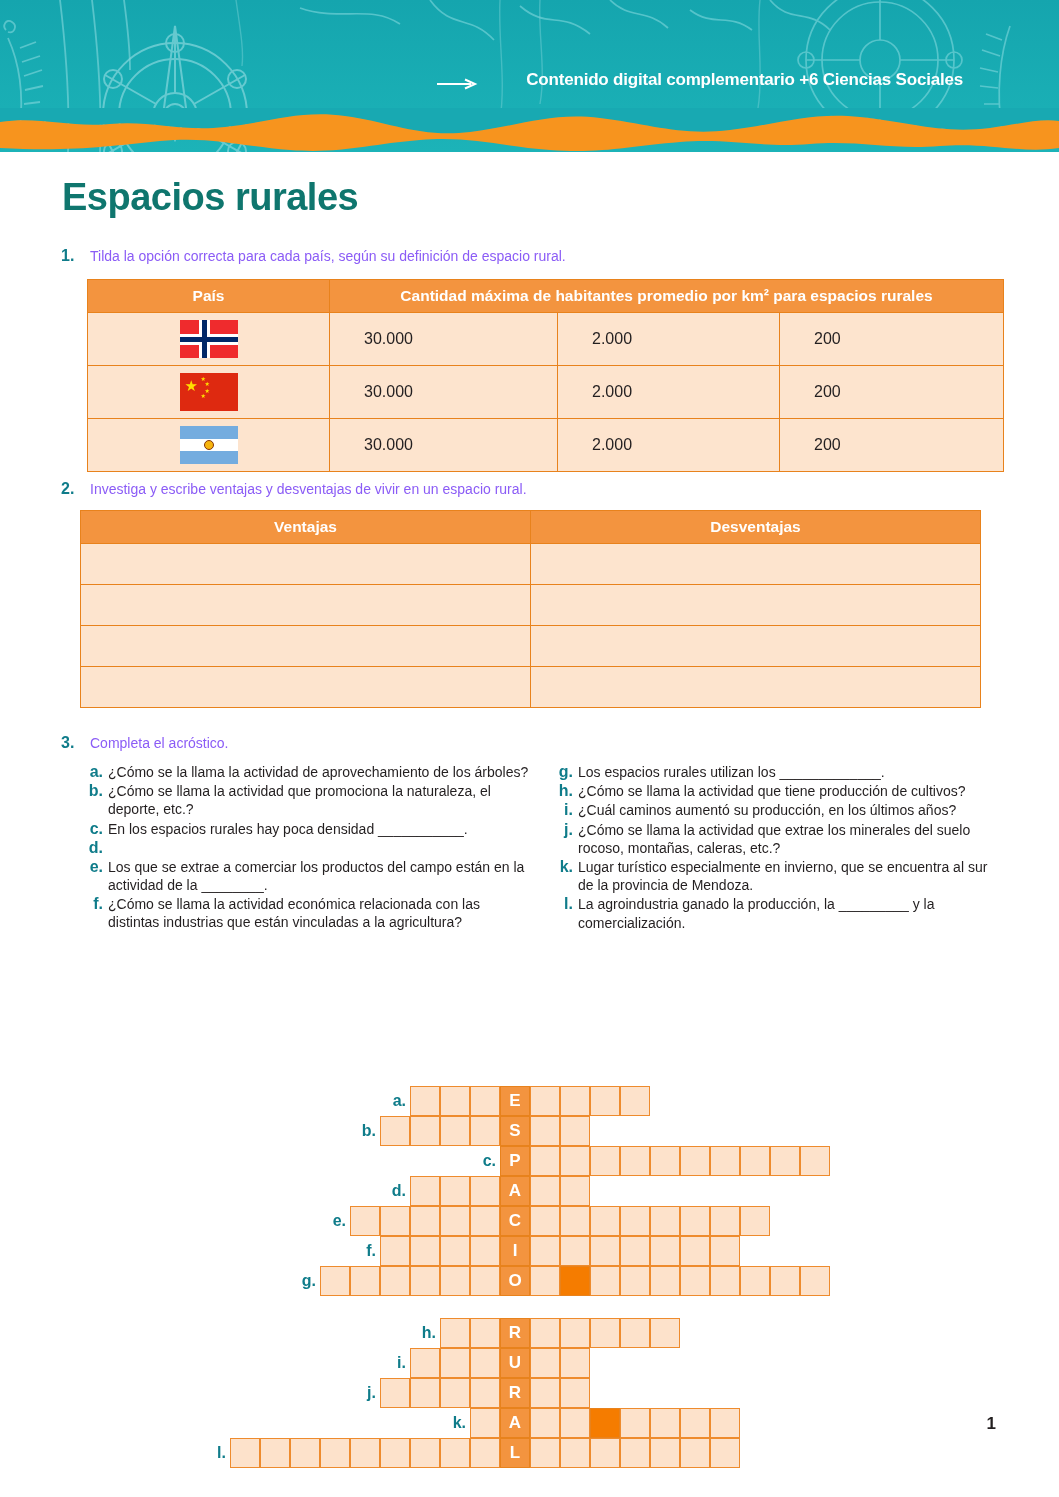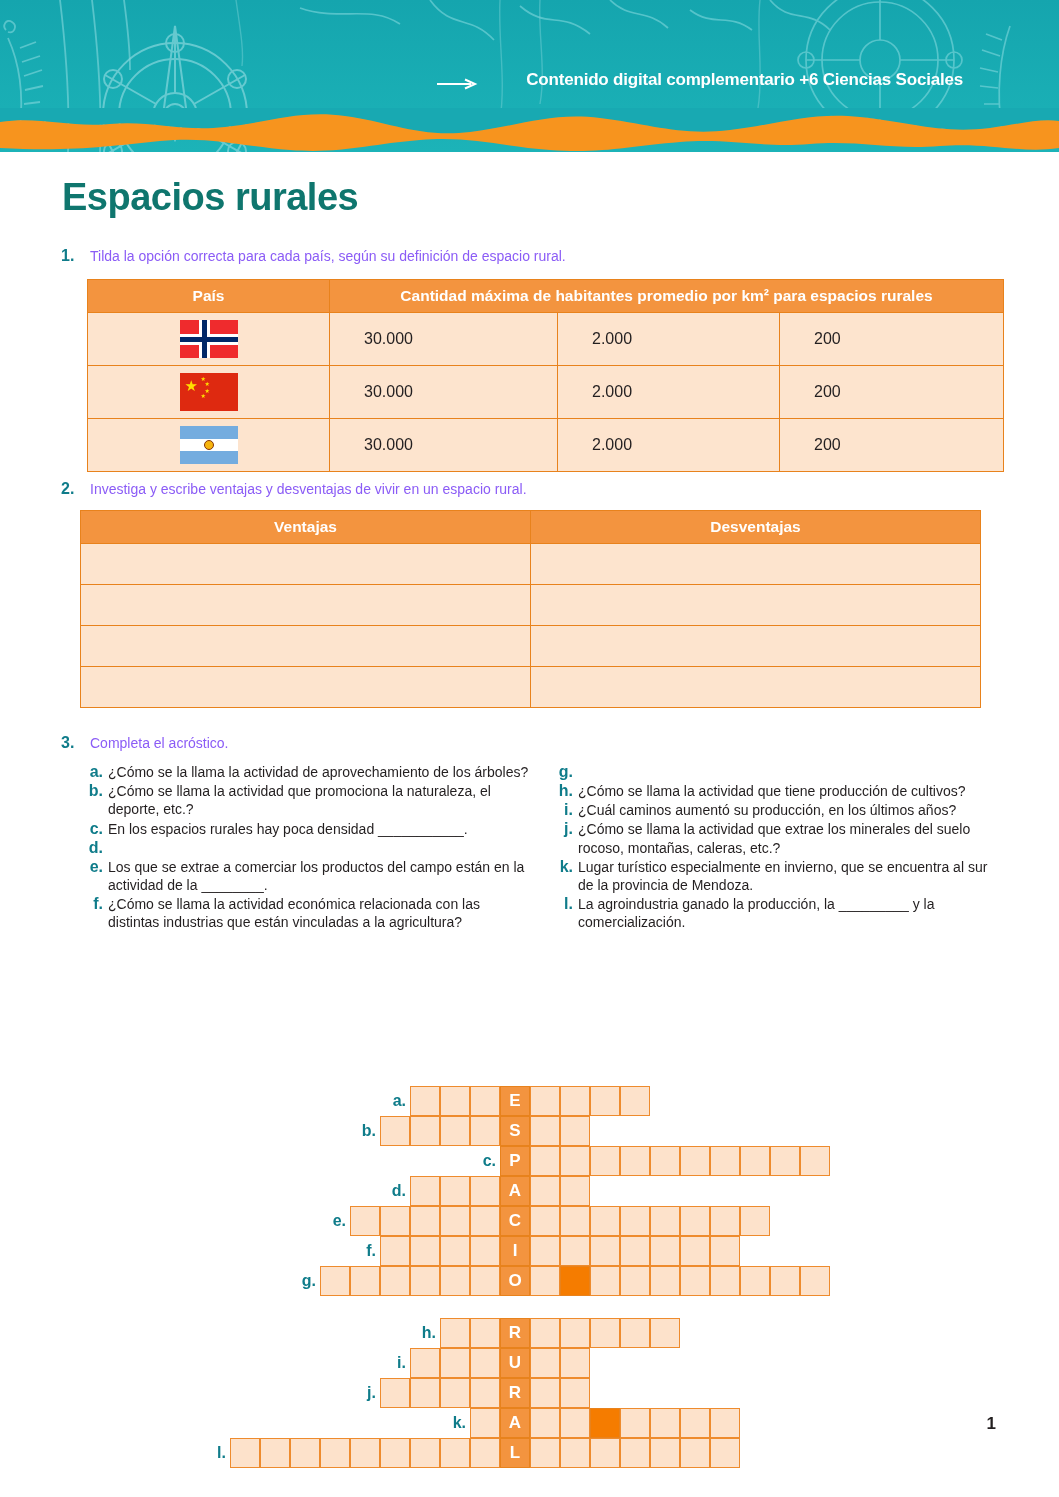--- a/index.html
+++ b/index.html
@@ -436,20 +436,21 @@
     </div>
     <div class="clue">
       <span class="clue-letter" style="width:24px">f.</span>
       <span class="clue-body">¿Cómo se llama la actividad económica relacionada con las distintas industrias que están vinculadas a la agricultura?</span>
     </div>
   </div>
 
   <div class="clue-list" style="left:551px; top:611px; width:450px;">
     <div class="clue">
       <span class="clue-letter" style="width:22px">g.</span>
+      <span class="clue-body">Los espacios rurales utilizan los _____________.</span>
     </div>
     <div class="clue">
       <span class="clue-letter" style="width:22px">h.</span>
       <span class="clue-body">¿Cómo se llama la actividad que tiene producción de cultivos?</span>
     </div>
     <div class="clue">
       <span class="clue-letter" style="width:22px">i.</span>
       <span class="clue-body">¿Cuál caminos aumentó su producción, en los últimos años?</span>
     </div>
     <div class="clue">

